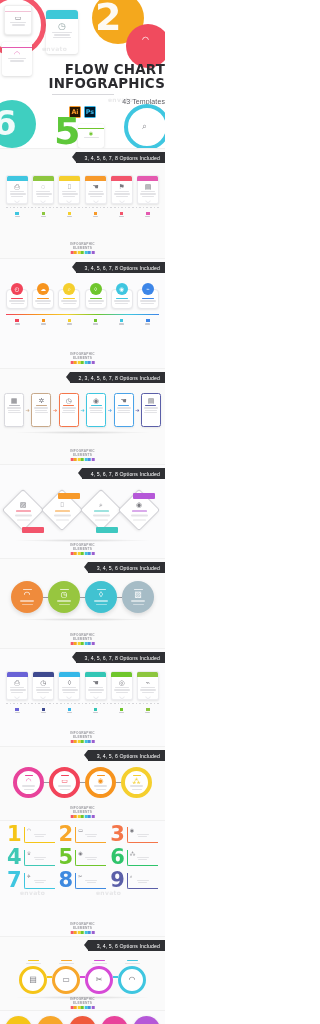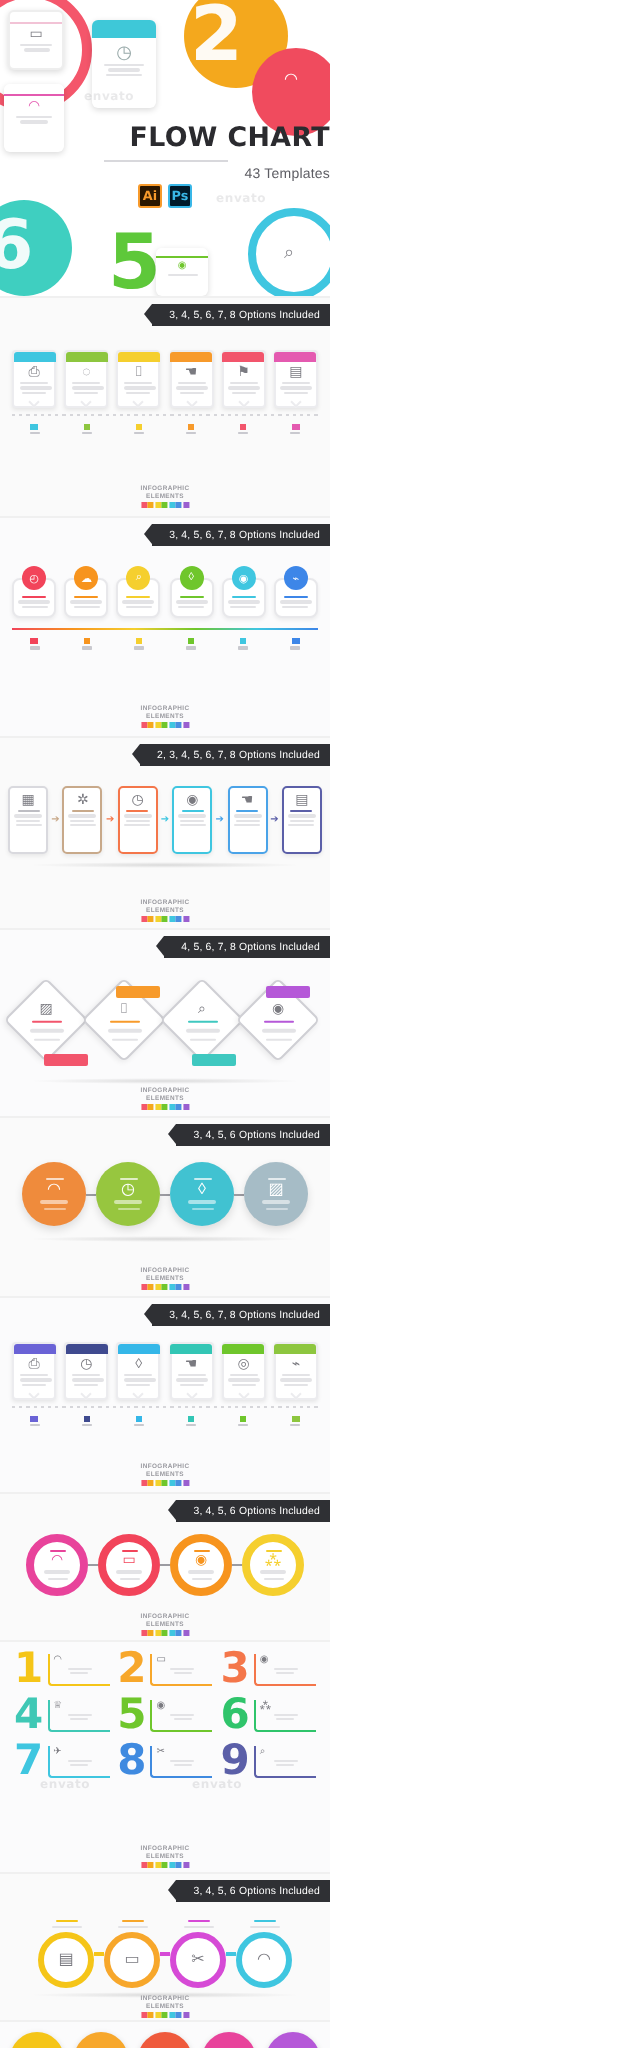--- a/index.html
+++ b/index.html
@@ -156,20 +156,21 @@
       <div class="cap" style="background:#fff;border-bottom:1.4px solid #e45ab0;height:6px;"></div>
       <div style="text-align:center;padding:2px;">
         <div class="glyph" style="color:#e45ab0;">◠</div>
         <div class="tiny" style="width:18px"></div>
           <div class="tiny" style="width:14px"></div>
       </div>
     </div>
 
     <div class="h-title" style="top:63px;">
       <div class="l1">FLOW CHART</div>
+      <div class="l2">INFOGRAPHICS</div>
       <div class="h-rule"></div>
       <div class="h-sub">43 Templates</div>
       <div class="badges">
         <div class="badge ai">Ai</div>
         <div class="badge ps">Ps</div>
       </div>
     </div>
 
     <div class="disc" style="left:-12px;top:100px;width:48px;height:48px;background:#3fcfc0;"></div>
     <div class="bigno" style="left:-7px;top:106px;font-size:34px;color:#fff;opacity:.92;">6</div>

